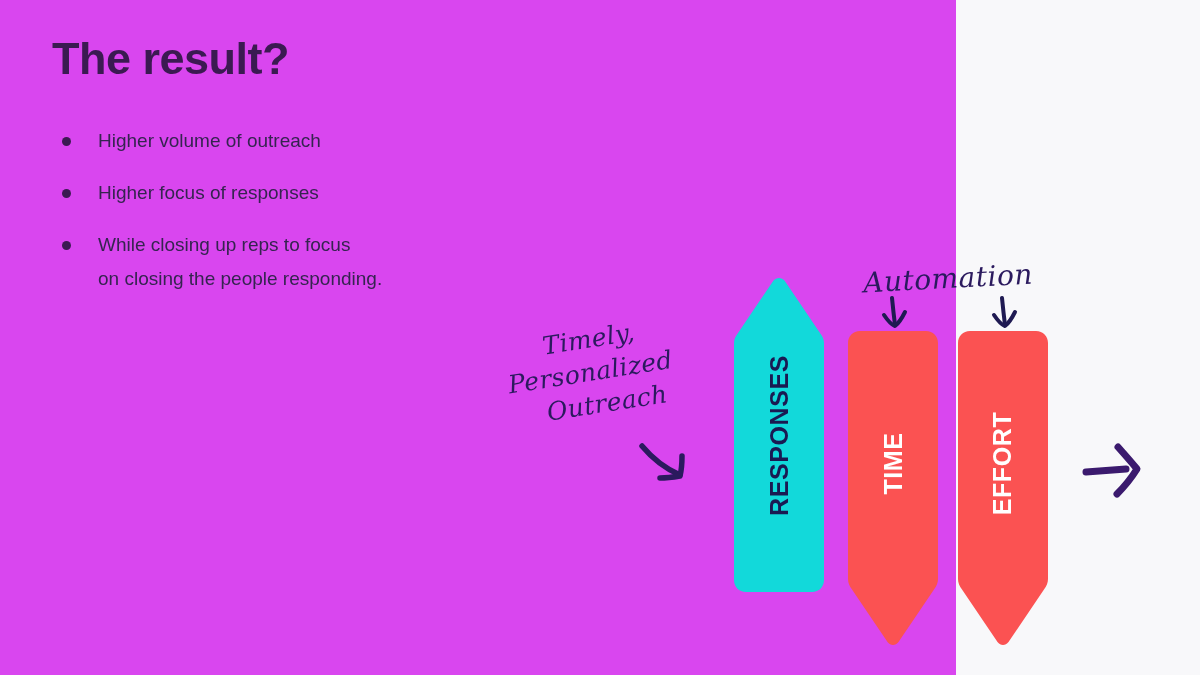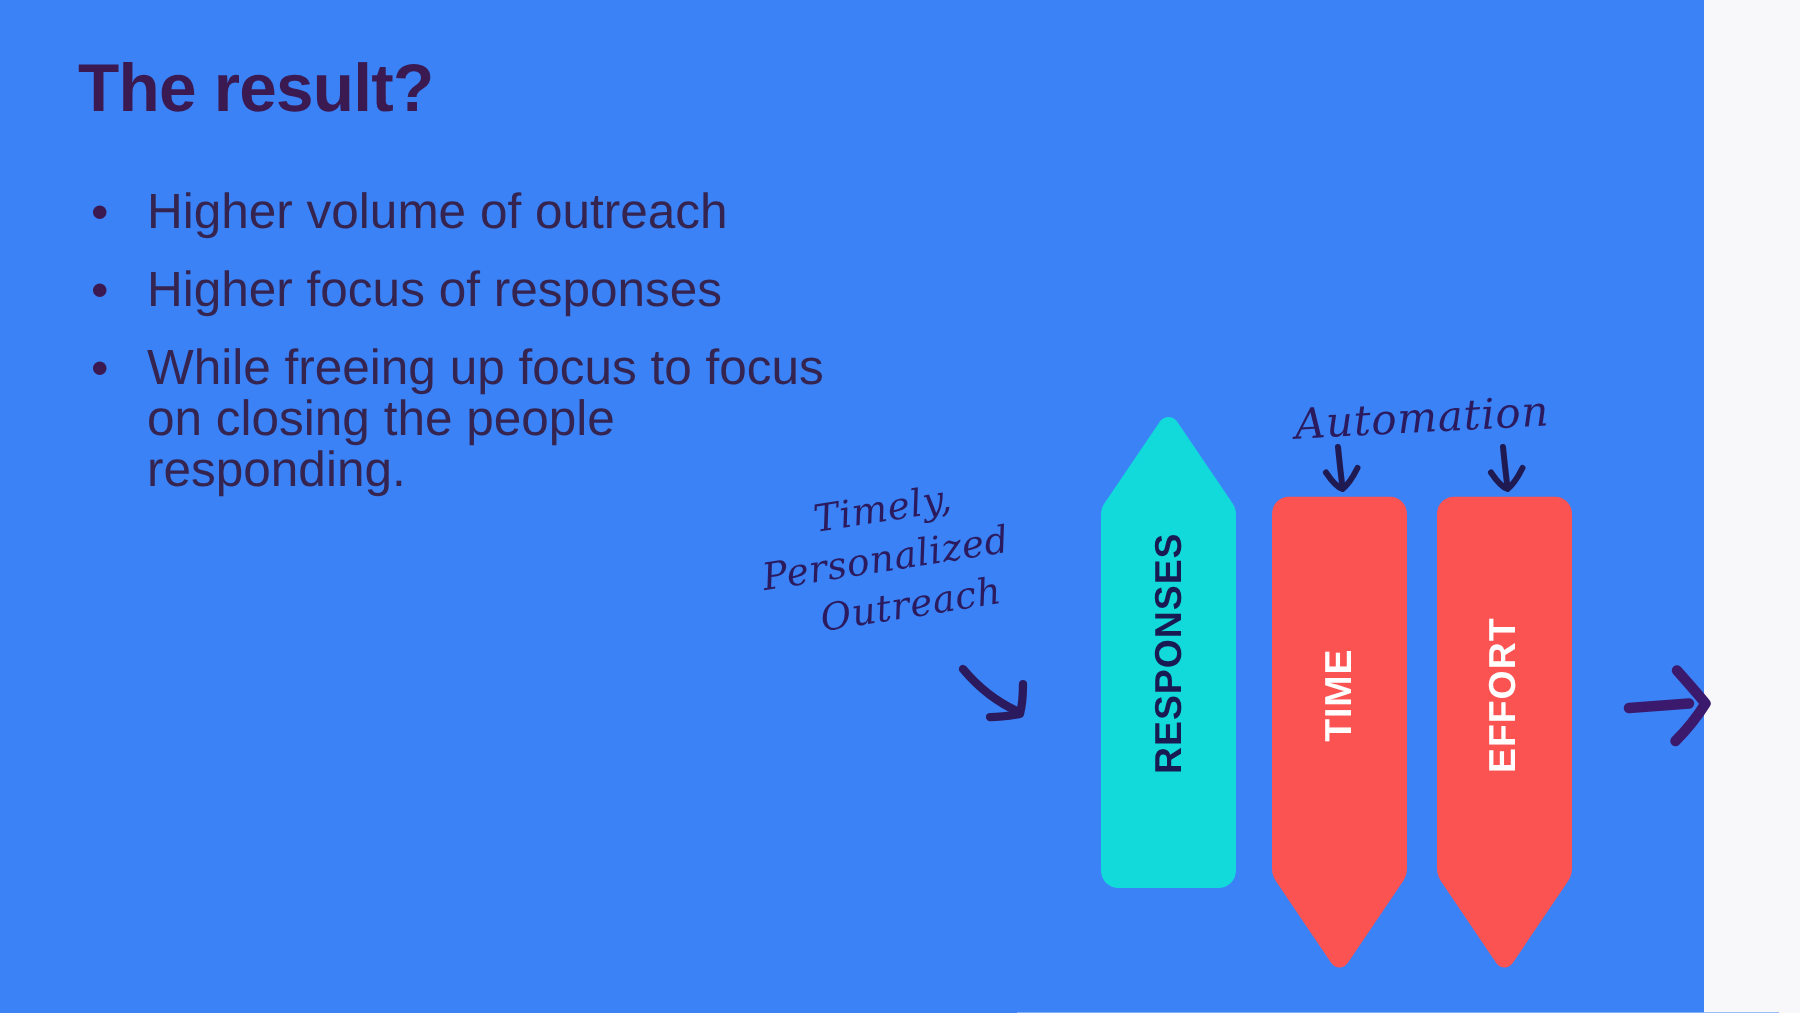--- a/index.html
+++ b/index.html
@@ -11,23 +11,23 @@
     height: 675px;
     background: #f8f8fa;
     font-family: "Liberation Sans", sans-serif;
     overflow: hidden;
     position: relative;
   }
 
   #slide {
     position: absolute;
     inset: 0;
-    width: 1136px;
+    width: 956px;
     height: 675px;
-    background: #3b82f6;
+    background: #d946ef;
   }
 
   
   #title {
     position: absolute;
     left: 52px;
     top: 34px;
     font-size: 45px;
     font-weight: bold;
     letter-spacing: -0.5px;
@@ -51,21 +51,21 @@
   .bullet-dot {
     flex: 0 0 auto;
     width: 9px;
     height: 9px;
     border-radius: 50%;
     background: #3b1a52;
     margin-top: 13px;
     margin-right: 27px;
   }
   .bullet-text {
-    font-size: 33px;
+    font-size: 19px;
     line-height: 34px;
     color: #352450;
     font-weight: 400;
     white-space: pre-line;
   }
 
   
   #diagram {
     position: absolute;
     left: 0;
@@ -183,21 +183,21 @@
       <span class="bullet-text">Higher volume of outreach</span>
     </div>
 
     <div class="bullet-row">
       <span class="bullet-dot"></span>
       <span class="bullet-text">Higher focus of responses</span>
     </div>
 
     <div class="bullet-row">
       <span class="bullet-dot"></span>
-      <span class="bullet-text">While freeing up focus to focus
+      <span class="bullet-text">While closing up reps to focus
 on closing the people responding.</span>
     </div>
 
   </div>
 
   <div id="diagram">
 
     <div id="outreach-note" class="handwritten">
       <span class="ln ln1">Timely,</span>
       <span class="ln ln2">Personalized</span>

